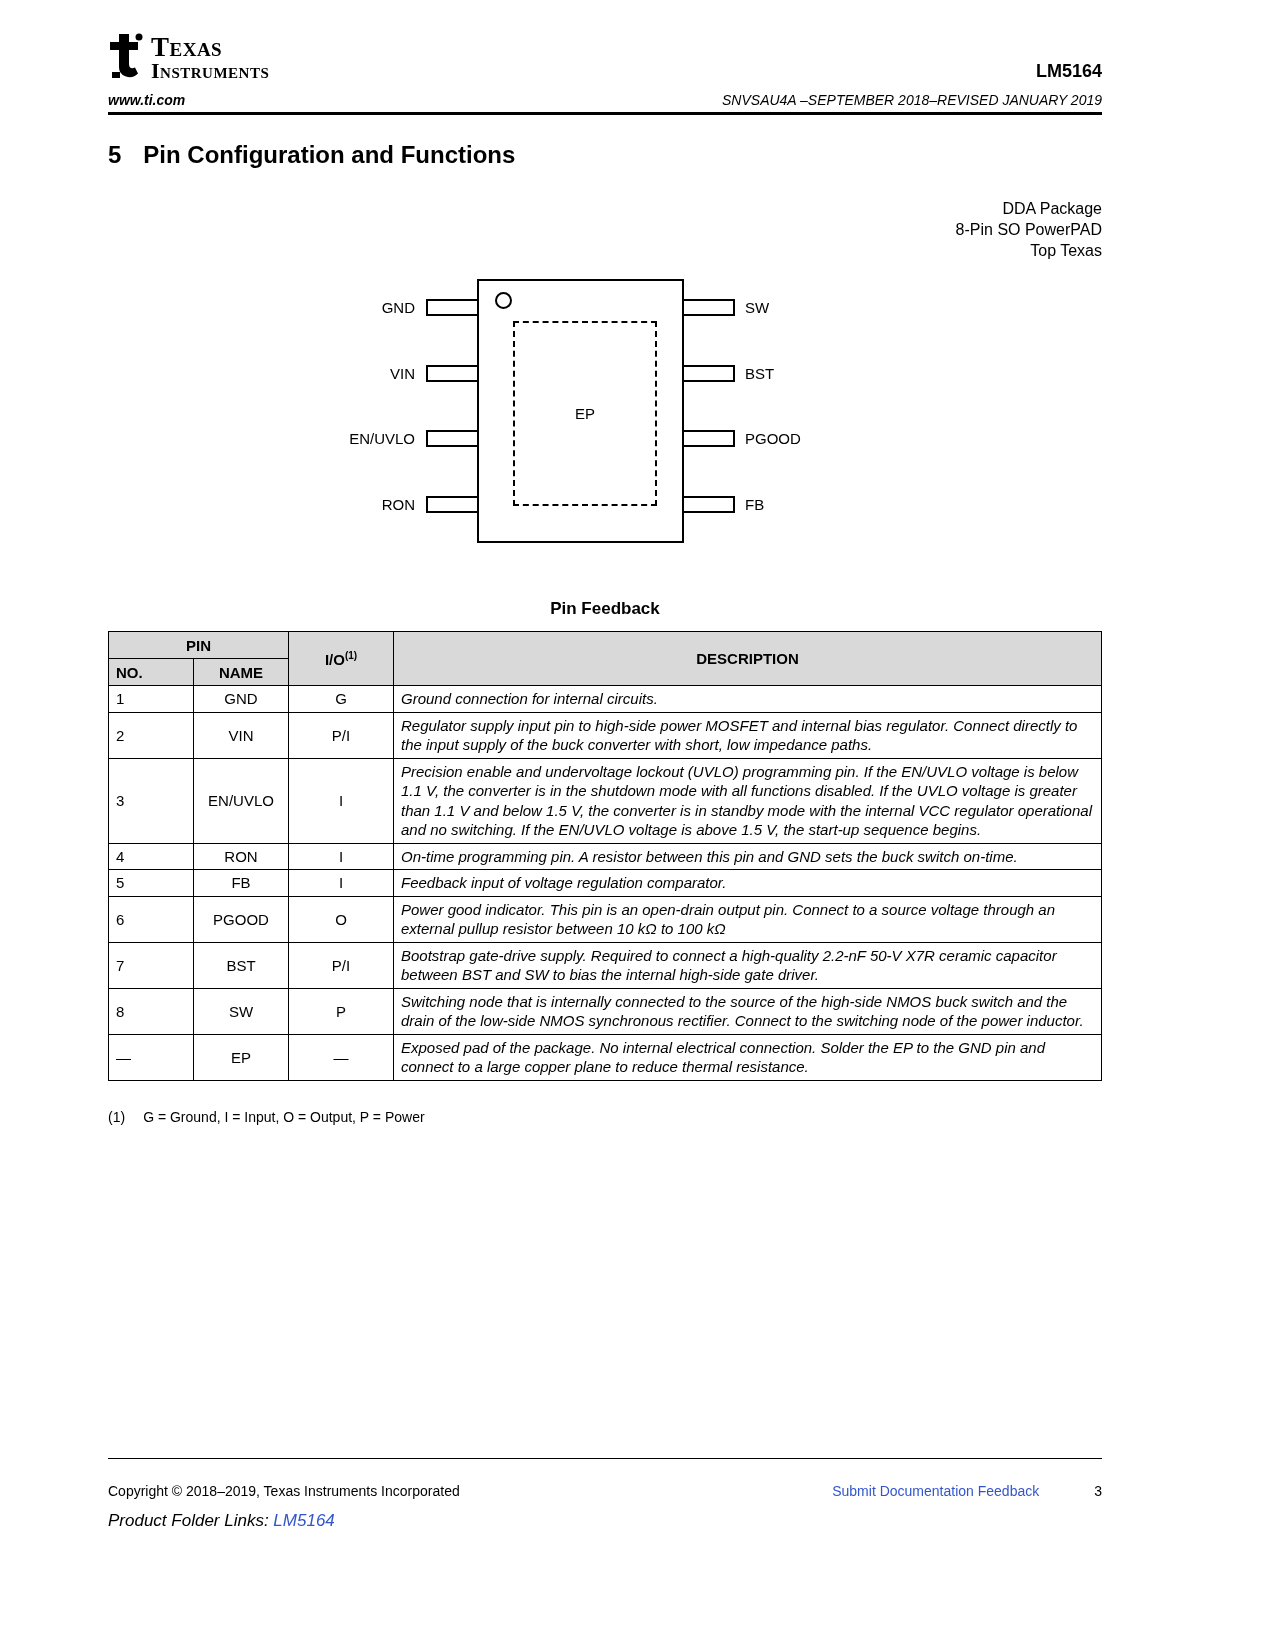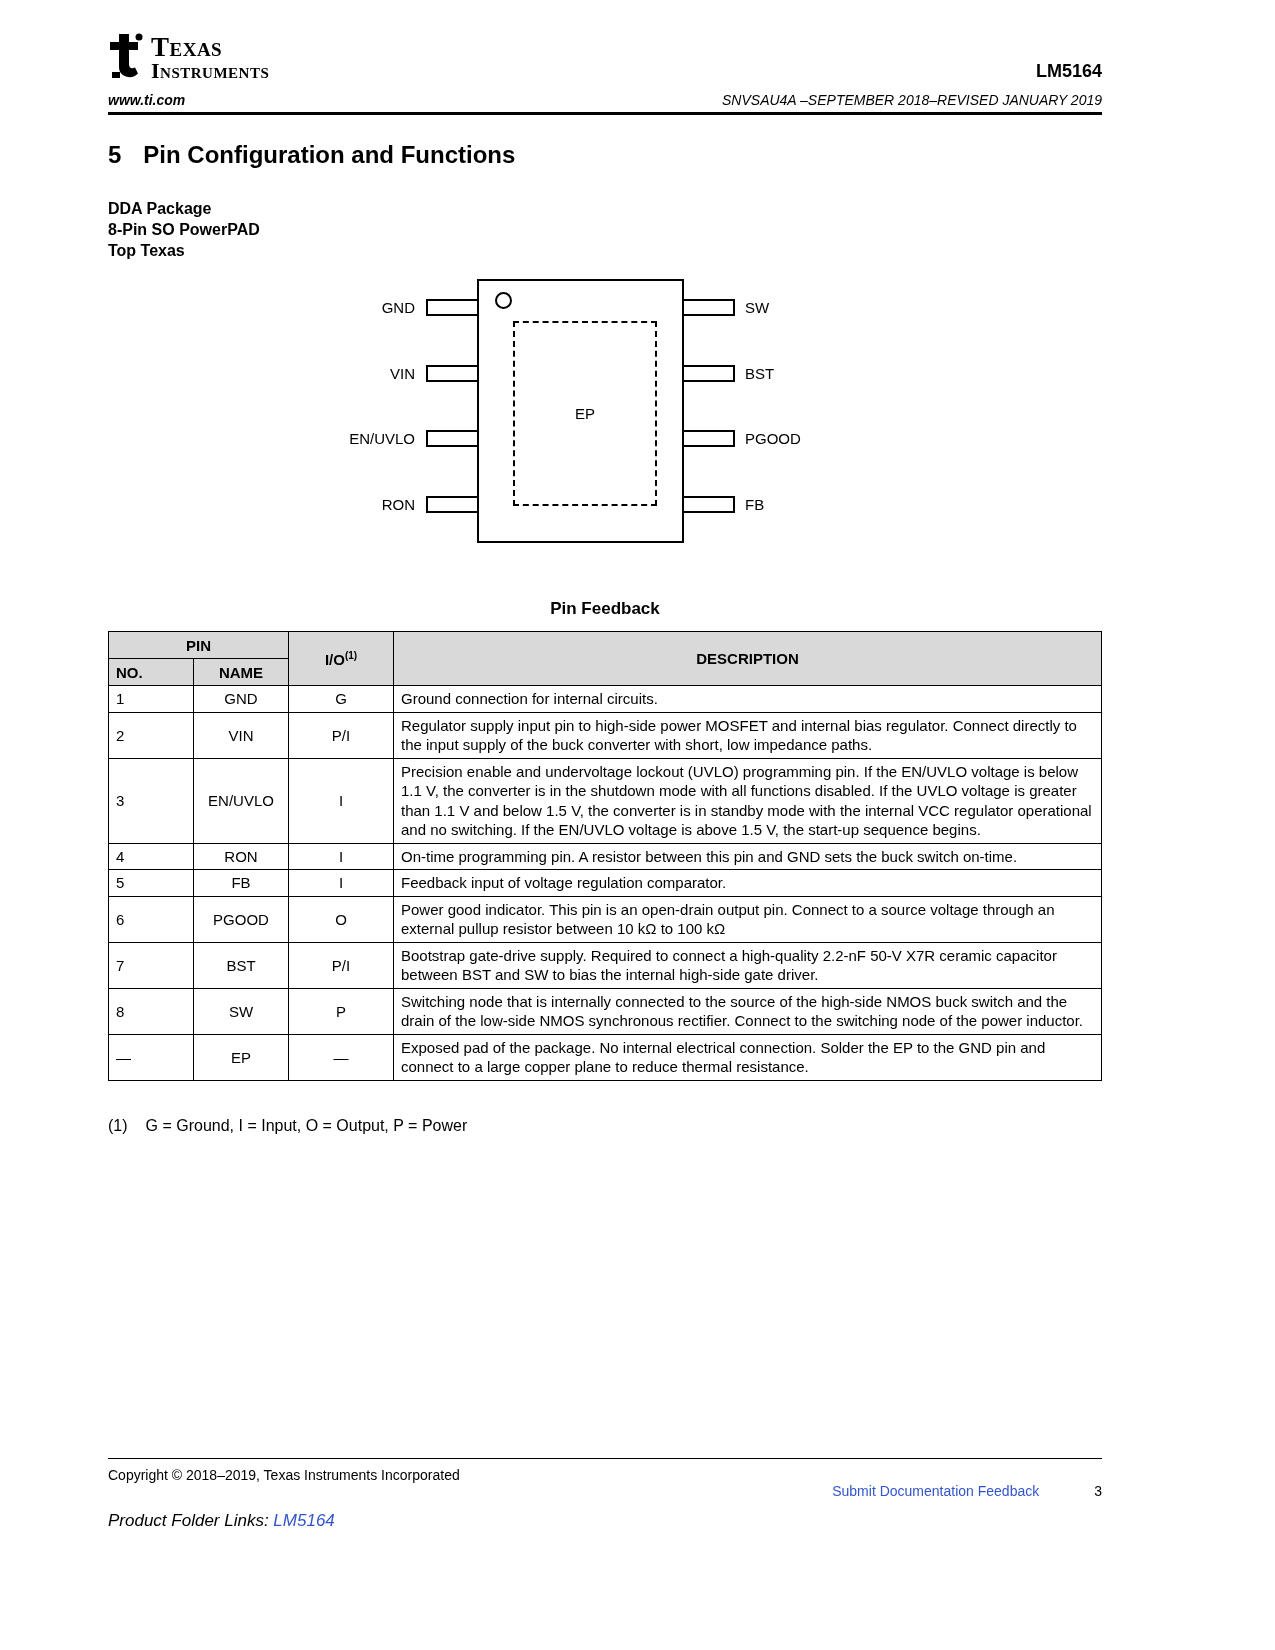--- a/index.html
+++ b/index.html
@@ -45,21 +45,21 @@
   }
   .website { font-size: 14px; font-weight: bold; }
   .doc-info { font-size: 14px; }
   .header-rule { height: 3px; background: #000; margin-top: 4px; }
 
   
   .section-heading { margin-top: 26px; font-size: 24px; font-weight: bold; }
   .section-heading .sec-num { margin-right: 22px; }
 
   
-  .pkg-titles { margin-top: 30px; text-align: left; font-size: 16px; font-weight: bold; line-height: 1.3; }
+  .pkg-titles { margin-top: 30px; text-align: right; font-size: 16px; font-weight: normal; line-height: 1.3; }
   .diagram { position: relative; width: 700px; height: 290px; margin: 14px auto 0; }
   .pkg-body { position: absolute; left: 222px; top: 4px; width: 207px; height: 264px; border: 2px solid #000; background: #fff; }
   .pin1-dot { position: absolute; left: 240px; top: 17px; width: 17px; height: 17px; border: 2px solid #000; border-radius: 50%; }
   .ep-box {
     position: absolute; left: 258px; top: 46px; width: 144px; height: 185px;
     border: 2px dashed #000;
     display: flex; align-items: center; justify-content: center;
     font-size: 15px;
   }
   .pin-stub { position: absolute; width: 53px; height: 17px; border: 2px solid #000; background: #fff; }
@@ -90,34 +90,34 @@
   table.pinfn th { background: #d9d9d9; font-weight: bold; }
   th.h-pin { text-align: center; height: 27px; }
   th.h-no { text-align: left; width: 85px; height: 27px; }
   th.h-name { text-align: center; width: 95px; }
   th.h-io { text-align: center; width: 105px; }
   th.h-desc { text-align: center; }
   th.h-io sup { font-size: 10px; }
   td.c-no { text-align: left; }
   td.c-name { text-align: center; }
   td.c-io { text-align: center; }
-  td.c-desc { text-align: left; }
-
-  .footnote { margin-top: 36px; font-size: 16px; }
+  td.c-desc { text-align: left; font-style: italic; }
+
+  .footnote { margin-top: 28px; font-size: 14px; }
   .footnote .fn-ref { margin-right: 18px; }
 
   
   .footer {
     position: absolute;
     left: 108px;
     width: 994px;
     top: 1458px;
   }
   .footer-rule { height: 1px; background: #000; margin-bottom: 8px; }
-  .footer-row1 { display: flex; justify-content: space-between; align-items: flex-start; font-size: 14px; }
+  .footer-row1 { display: flex; justify-content: space-between; align-items: flex-end; font-size: 14px; }
   .footer-right { display: flex; gap: 55px; align-items: baseline; margin-top: 16px; }
   .footer-row2 { text-align: left; font-size: 17px; margin-top: 12px; font-style: italic; }
   a.link, .link { color: #3355cc; text-decoration: none; cursor: pointer; }
 </style>
 </head>
 <body>
 
 <div class="page">
   <div class="content">
 

